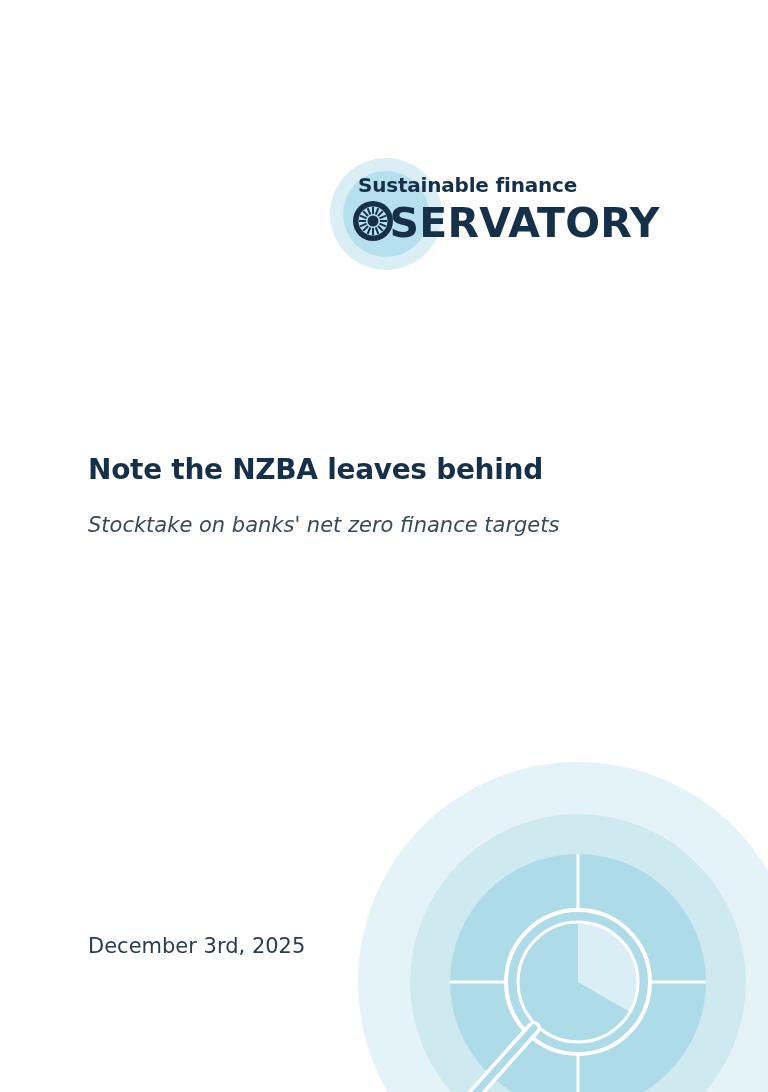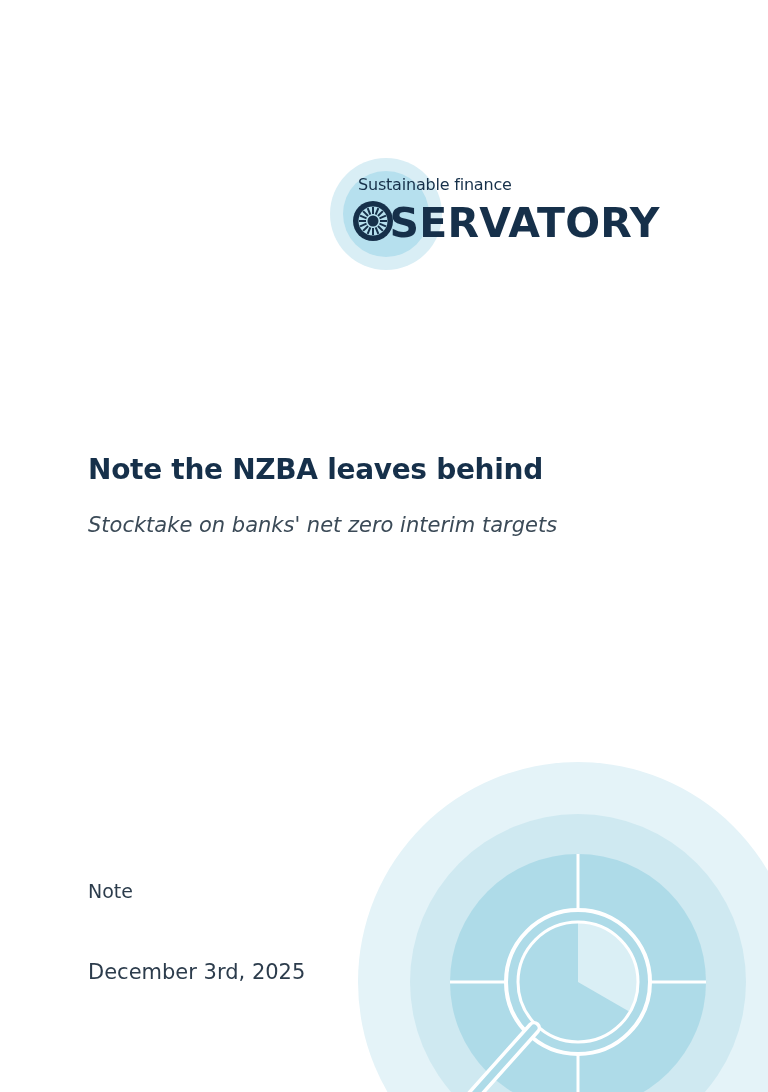--- a/index.html
+++ b/index.html
@@ -49,22 +49,22 @@
     background: #b6e0ee;
   }
   .logo-text-wrap {
     position: absolute;
     left: 28px;
     top: 22px;
     width: 360px;
   }
   .logo-line1 {
     font-family: "DejaVu Sans", sans-serif;
-    font-size: 16px;
-    font-weight: 400;
+    font-size: 20px;
+    font-weight: 700;
     color: #16304a;
     letter-spacing: -0.2px;
     line-height: 26px;
     white-space: nowrap;
   }
   .logo-line2 {
     font-family: "DejaVu Sans", sans-serif;
     font-size: 41px;
     font-weight: 700;
     color: #16304a;
@@ -189,25 +189,24 @@
           <rect x="7" y="20" width="7" height="2" transform="rotate(67.5 21 21)"></rect>
           <rect x="28" y="20" width="7" height="2" transform="rotate(67.5 21 21)"></rect>
         </g>
         <circle cx="21" cy="21" r="5.5" fill="#16304a"></circle>
       </svg>
     </div>
   </div>
 
   <div class="title-block">
     <h1 class="doc-title">Note the NZBA leaves behind</h1>
-    <p class="doc-subtitle">Stocktake on banks' net zero interim targets</p>
+    <p class="doc-subtitle">Stocktake on banks' net zero finance targets</p>
   </div>
 
   <div class="meta-block">
-    <div class="meta-kind">Note</div>
     <div class="meta-date">December 3rd, 2025</div>
     <div class="meta-authors"></div>
   </div>
 
   <div class="corner-art">
     <svg width="460" height="420" viewBox="0 0 460 420" xmlns="http://www.w3.org/2000/svg">
       <circle cx="230" cy="250" r="220" fill="#e4f3f8"></circle>
       <circle cx="230" cy="250" r="168" fill="#cfe9f1"></circle>
       <circle cx="230" cy="250" r="128" fill="#aedbe8"></circle>
       <g stroke="#ffffff" stroke-width="3" fill="none">

